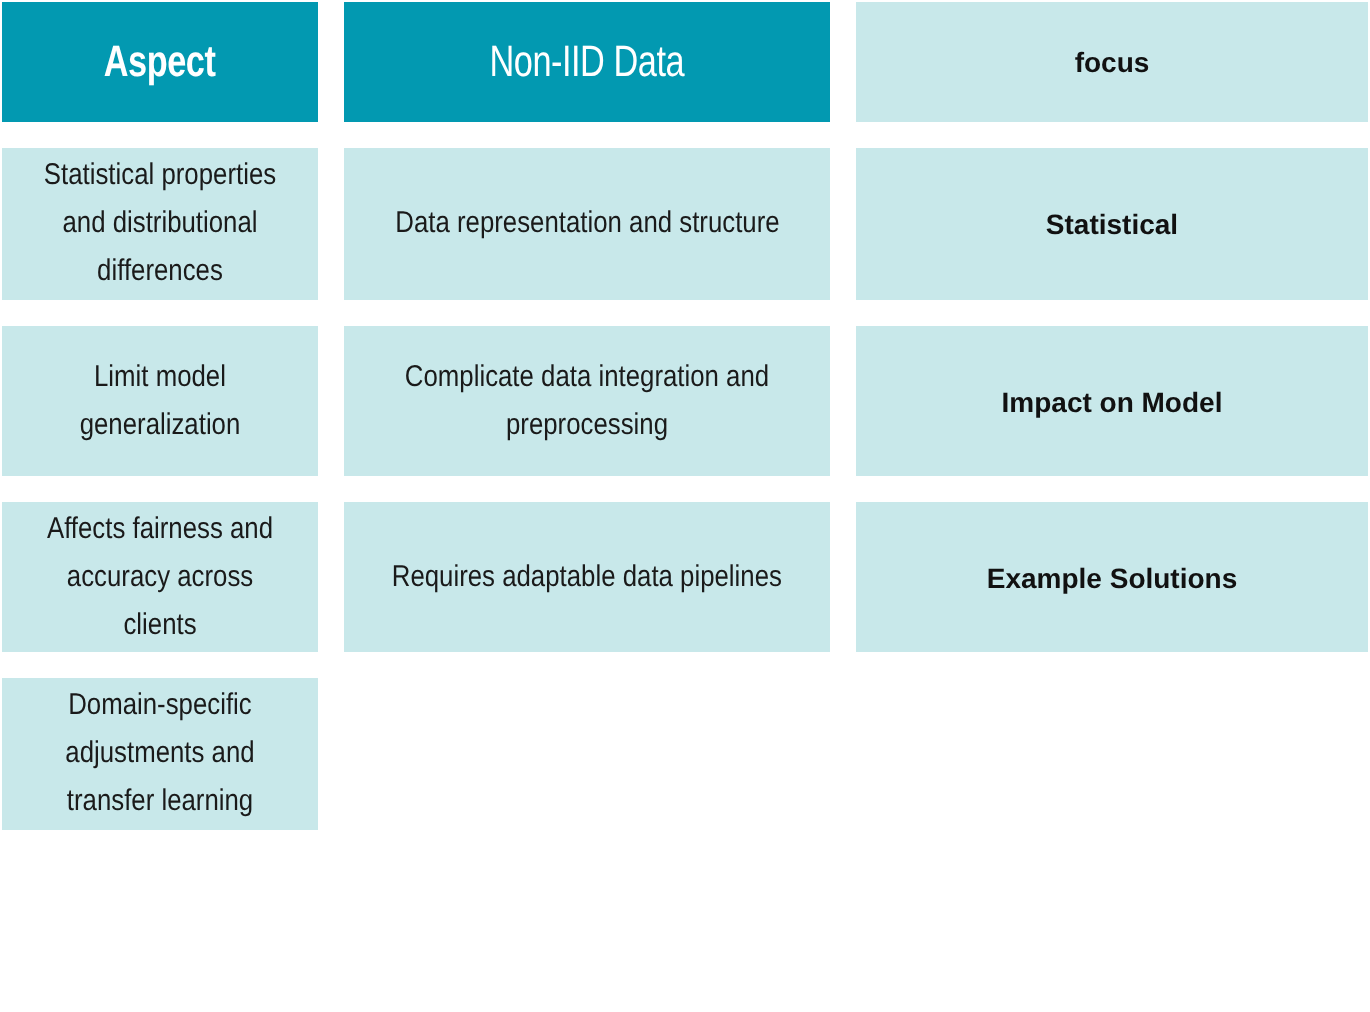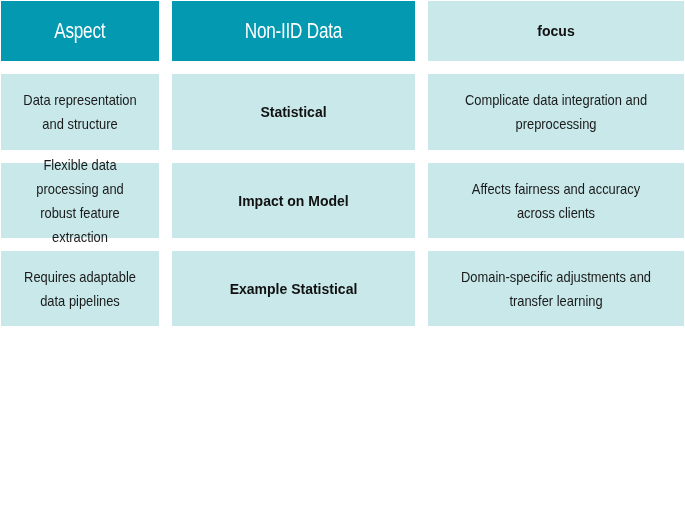--- a/index.html
+++ b/index.html
@@ -14,21 +14,21 @@
   }
   .cell {
     display: flex; align-items: center; justify-content: center;
     text-align: center; box-sizing: border-box; padding: 0 8px;
   }
   .head {
     background: #0299b1; color: #ffffff;
     font-family: "Liberation Sans Narrow", "Liberation Sans", sans-serif;
     font-size: 22px; letter-spacing: -0.3px;
   }
-  .head.first { font-weight: normal; }
+  .head.first { font-weight: bold; }
   .head.bold { font-weight: normal; }
   .body-cell {
     background: #c8e8ea; color: #1a1a1a;
     font-family: "Liberation Sans", sans-serif;
     font-size: 15px; line-height: 24px;
     transform-origin: center;
   }
   .body-cell span { display: inline-block; transform: scaleX(0.86); }
   .label-cell {
     background: #c8e8ea; color: #111111;
@@ -45,43 +45,46 @@
       <span>Aspect</span>
     </div>
   <div class="cell head bold">
       <span>Non-IID Data</span>
     </div>
 
   <div class="cell label-cell">
       <span>focus</span>
     </div>
   <div class="cell body-cell">
+      <span>Statistical properties and distributional differences</span>
+    </div>
+  <div class="cell body-cell">
       <span>Data representation and structure</span>
     </div>
 
   <div class="cell label-cell">
       <span>Statistical</span>
     </div>
   <div class="cell body-cell">
+      <span>Limit model generalization</span>
+    </div>
+  <div class="cell body-cell">
       <span>Complicate data integration and preprocessing</span>
     </div>
 
-  <div class="cell body-cell">
-      <span>Flexible data processing and robust feature extraction</span>
-    </div>
 
   <div class="cell label-cell">
       <span>Impact on Model</span>
     </div>
   <div class="cell body-cell">
       <span>Affects fairness and accuracy across clients</span>
     </div>
   <div class="cell body-cell">
       <span>Requires adaptable data pipelines</span>
     </div>
 
   <div class="cell label-cell">
-      <span>Example Statistical</span>
+      <span>Example Solutions</span>
     </div>
   <div class="cell body-cell">
       <span>Domain-specific adjustments and transfer learning</span>
     </div>
 </div>
 
 </body></html>

